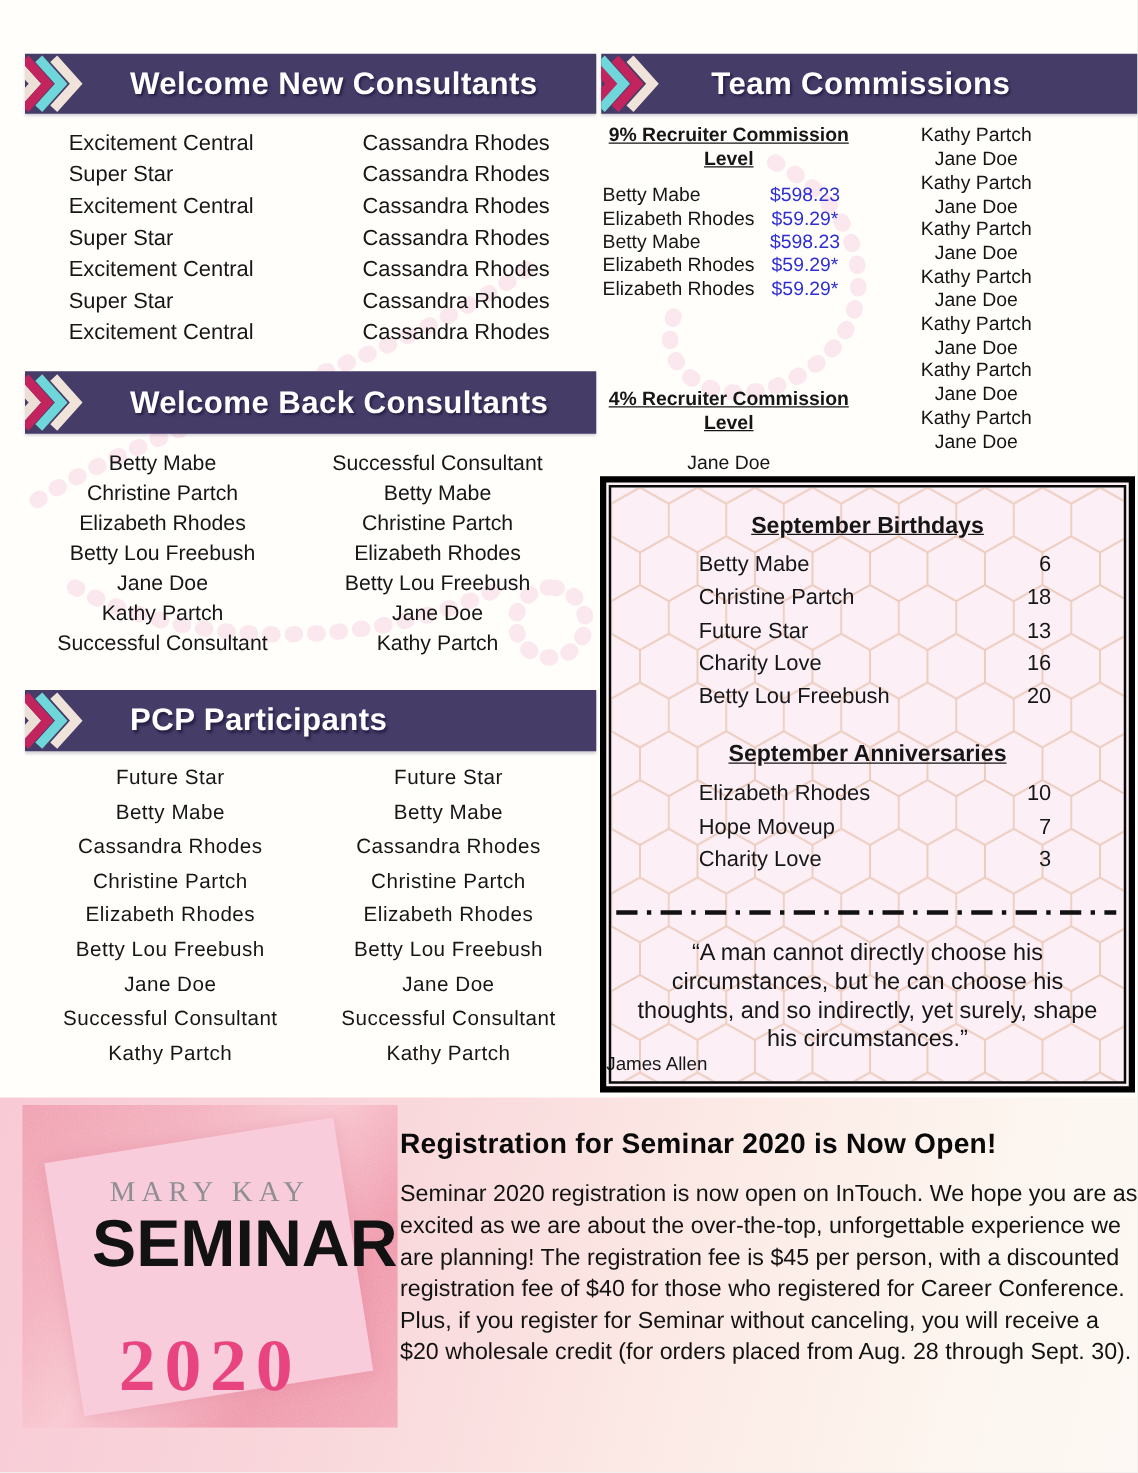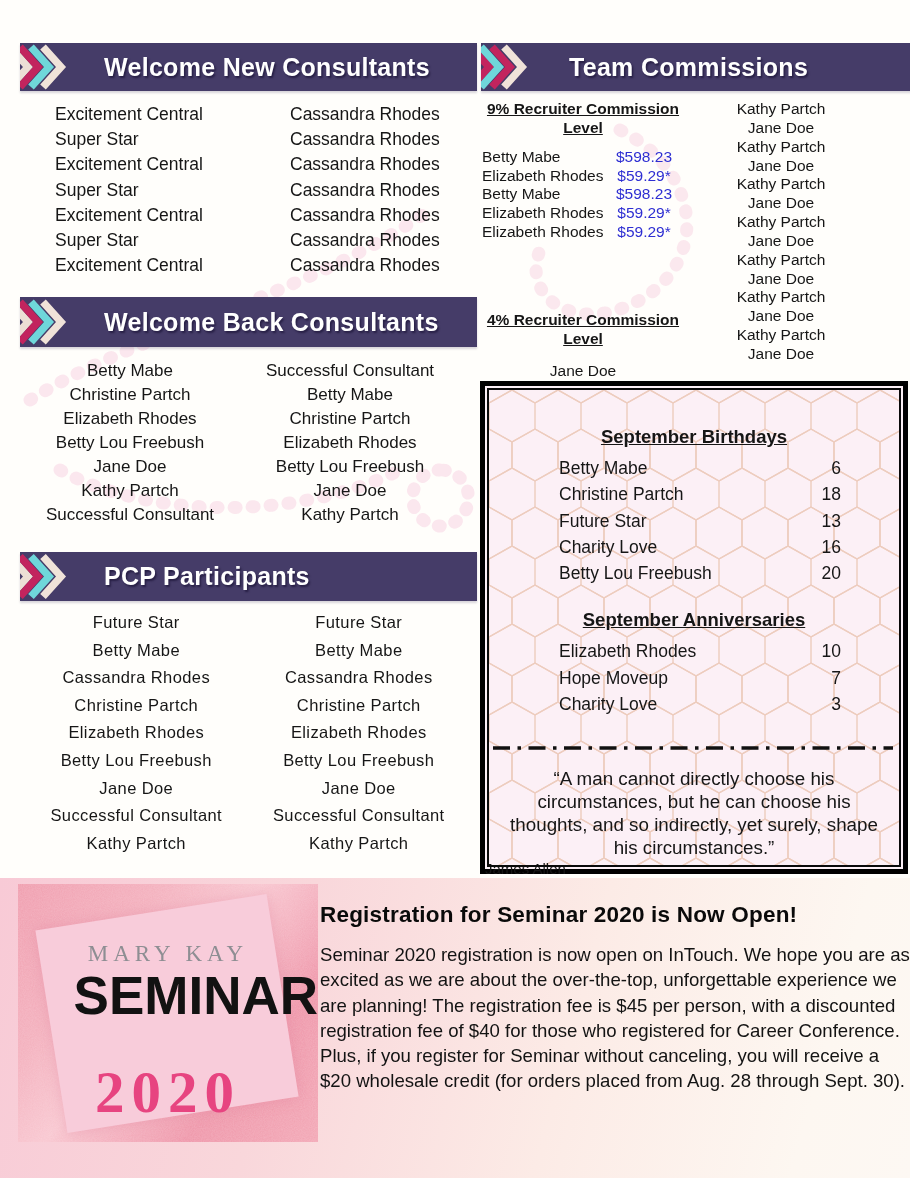--- a/index.html
+++ b/index.html
@@ -56,21 +56,21 @@
   #tc-recruiters { position:absolute; left:700px; top:100px; width:162px; text-align:center;
                    font-size:15.5px; line-height:18.85px; z-index:1; }
 
   
   #dates-box {
     position:absolute; left:480px; top:381px; width:428px; height:493px;
     background:#fcf0f6; border:5px solid #000; box-sizing:border-box; z-index:1;
   }
   #dates-box .inner-line { position:absolute; inset:2px; border:2px solid #0a0a0a; pointer-events:none; z-index:3; }
   #dates-box .hex-bg { position:absolute; inset:4px; width:calc(100% - 8px); height:calc(100% - 8px); z-index:0; }
-  #dates-box .content { position:relative; z-index:2; padding-top:40px; }
+  #dates-box .content { position:relative; z-index:2; padding-top:23px; }
   .box-heading { text-align:center; font-size:18.5px; font-weight:bold; margin-bottom:7px; }
   .box-heading span { text-decoration:underline; }
   .date-rows { padding:0 62px 0 74px; }
   .date-row { display:flex; justify-content:space-between; font-size:17.5px; line-height:26.3px; }
   #anniversaries-block { margin-top:23px; }
   .divider-wrap { margin:21px 6px 0; }
   .quote { margin:11px 13px 0; text-align:center; font-size:18.8px; line-height:23px; }
   .quote-author { text-align:left; font-size:15px; margin-top:1px; }
 
   

